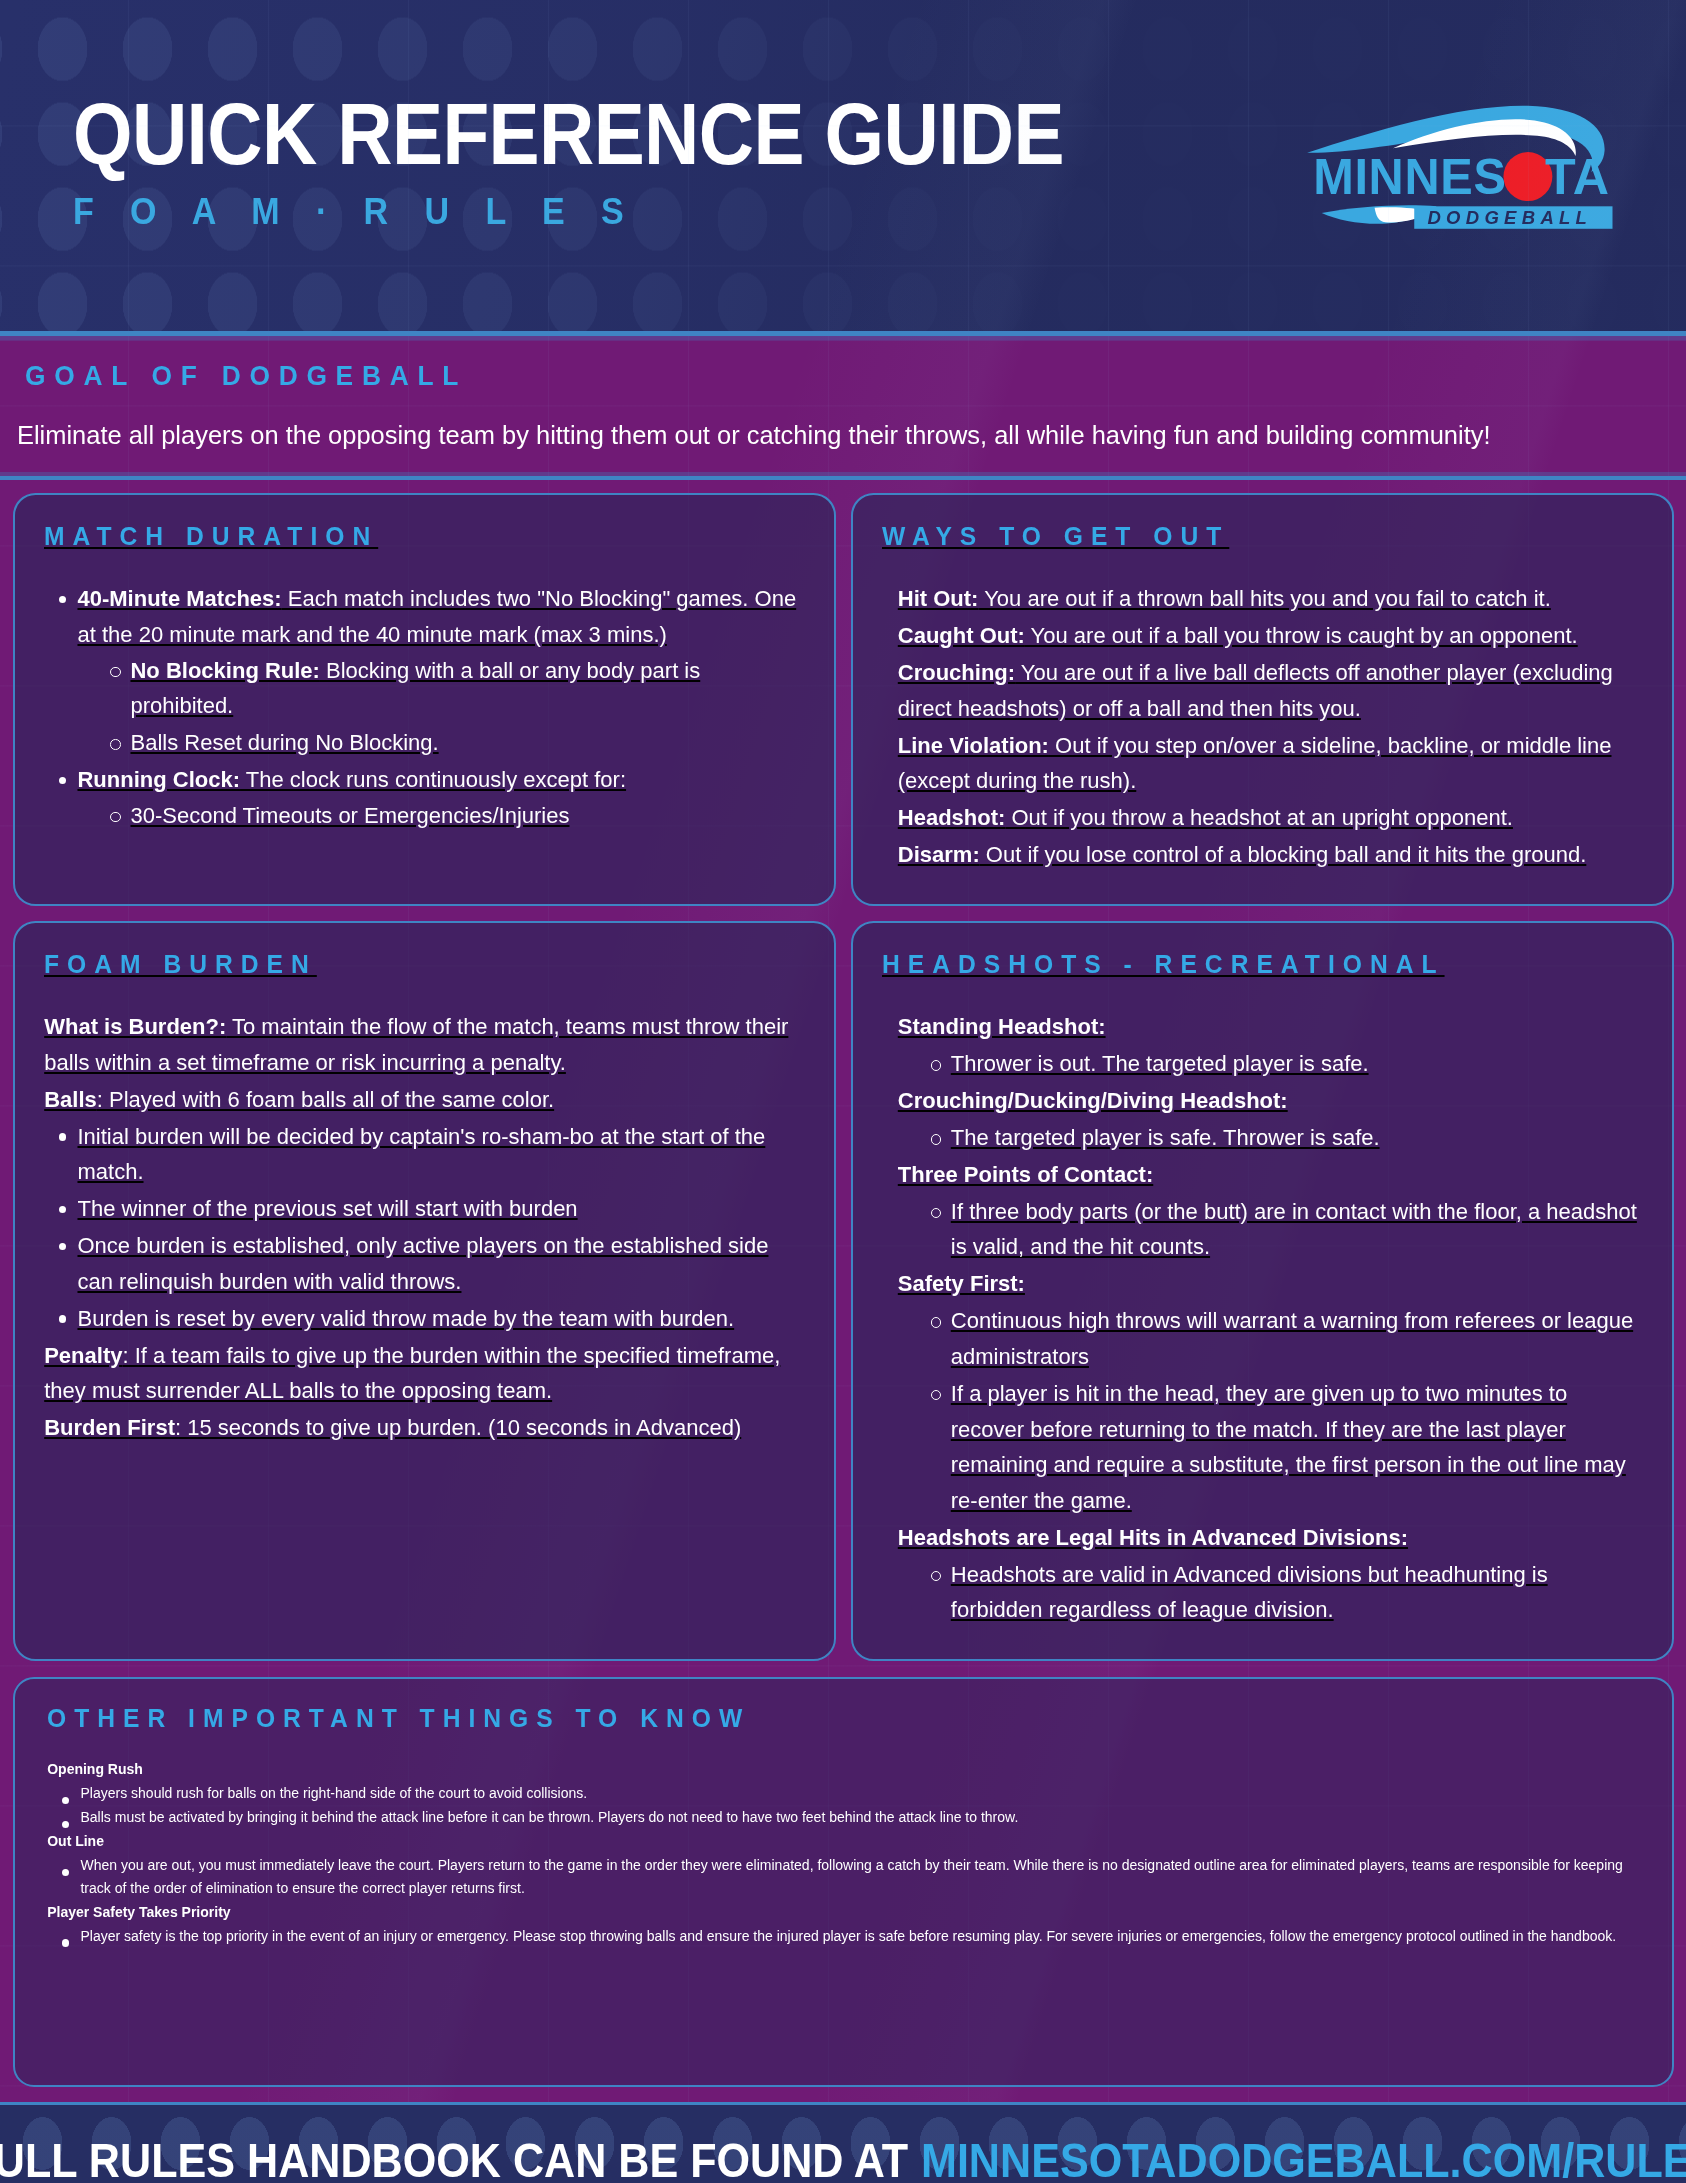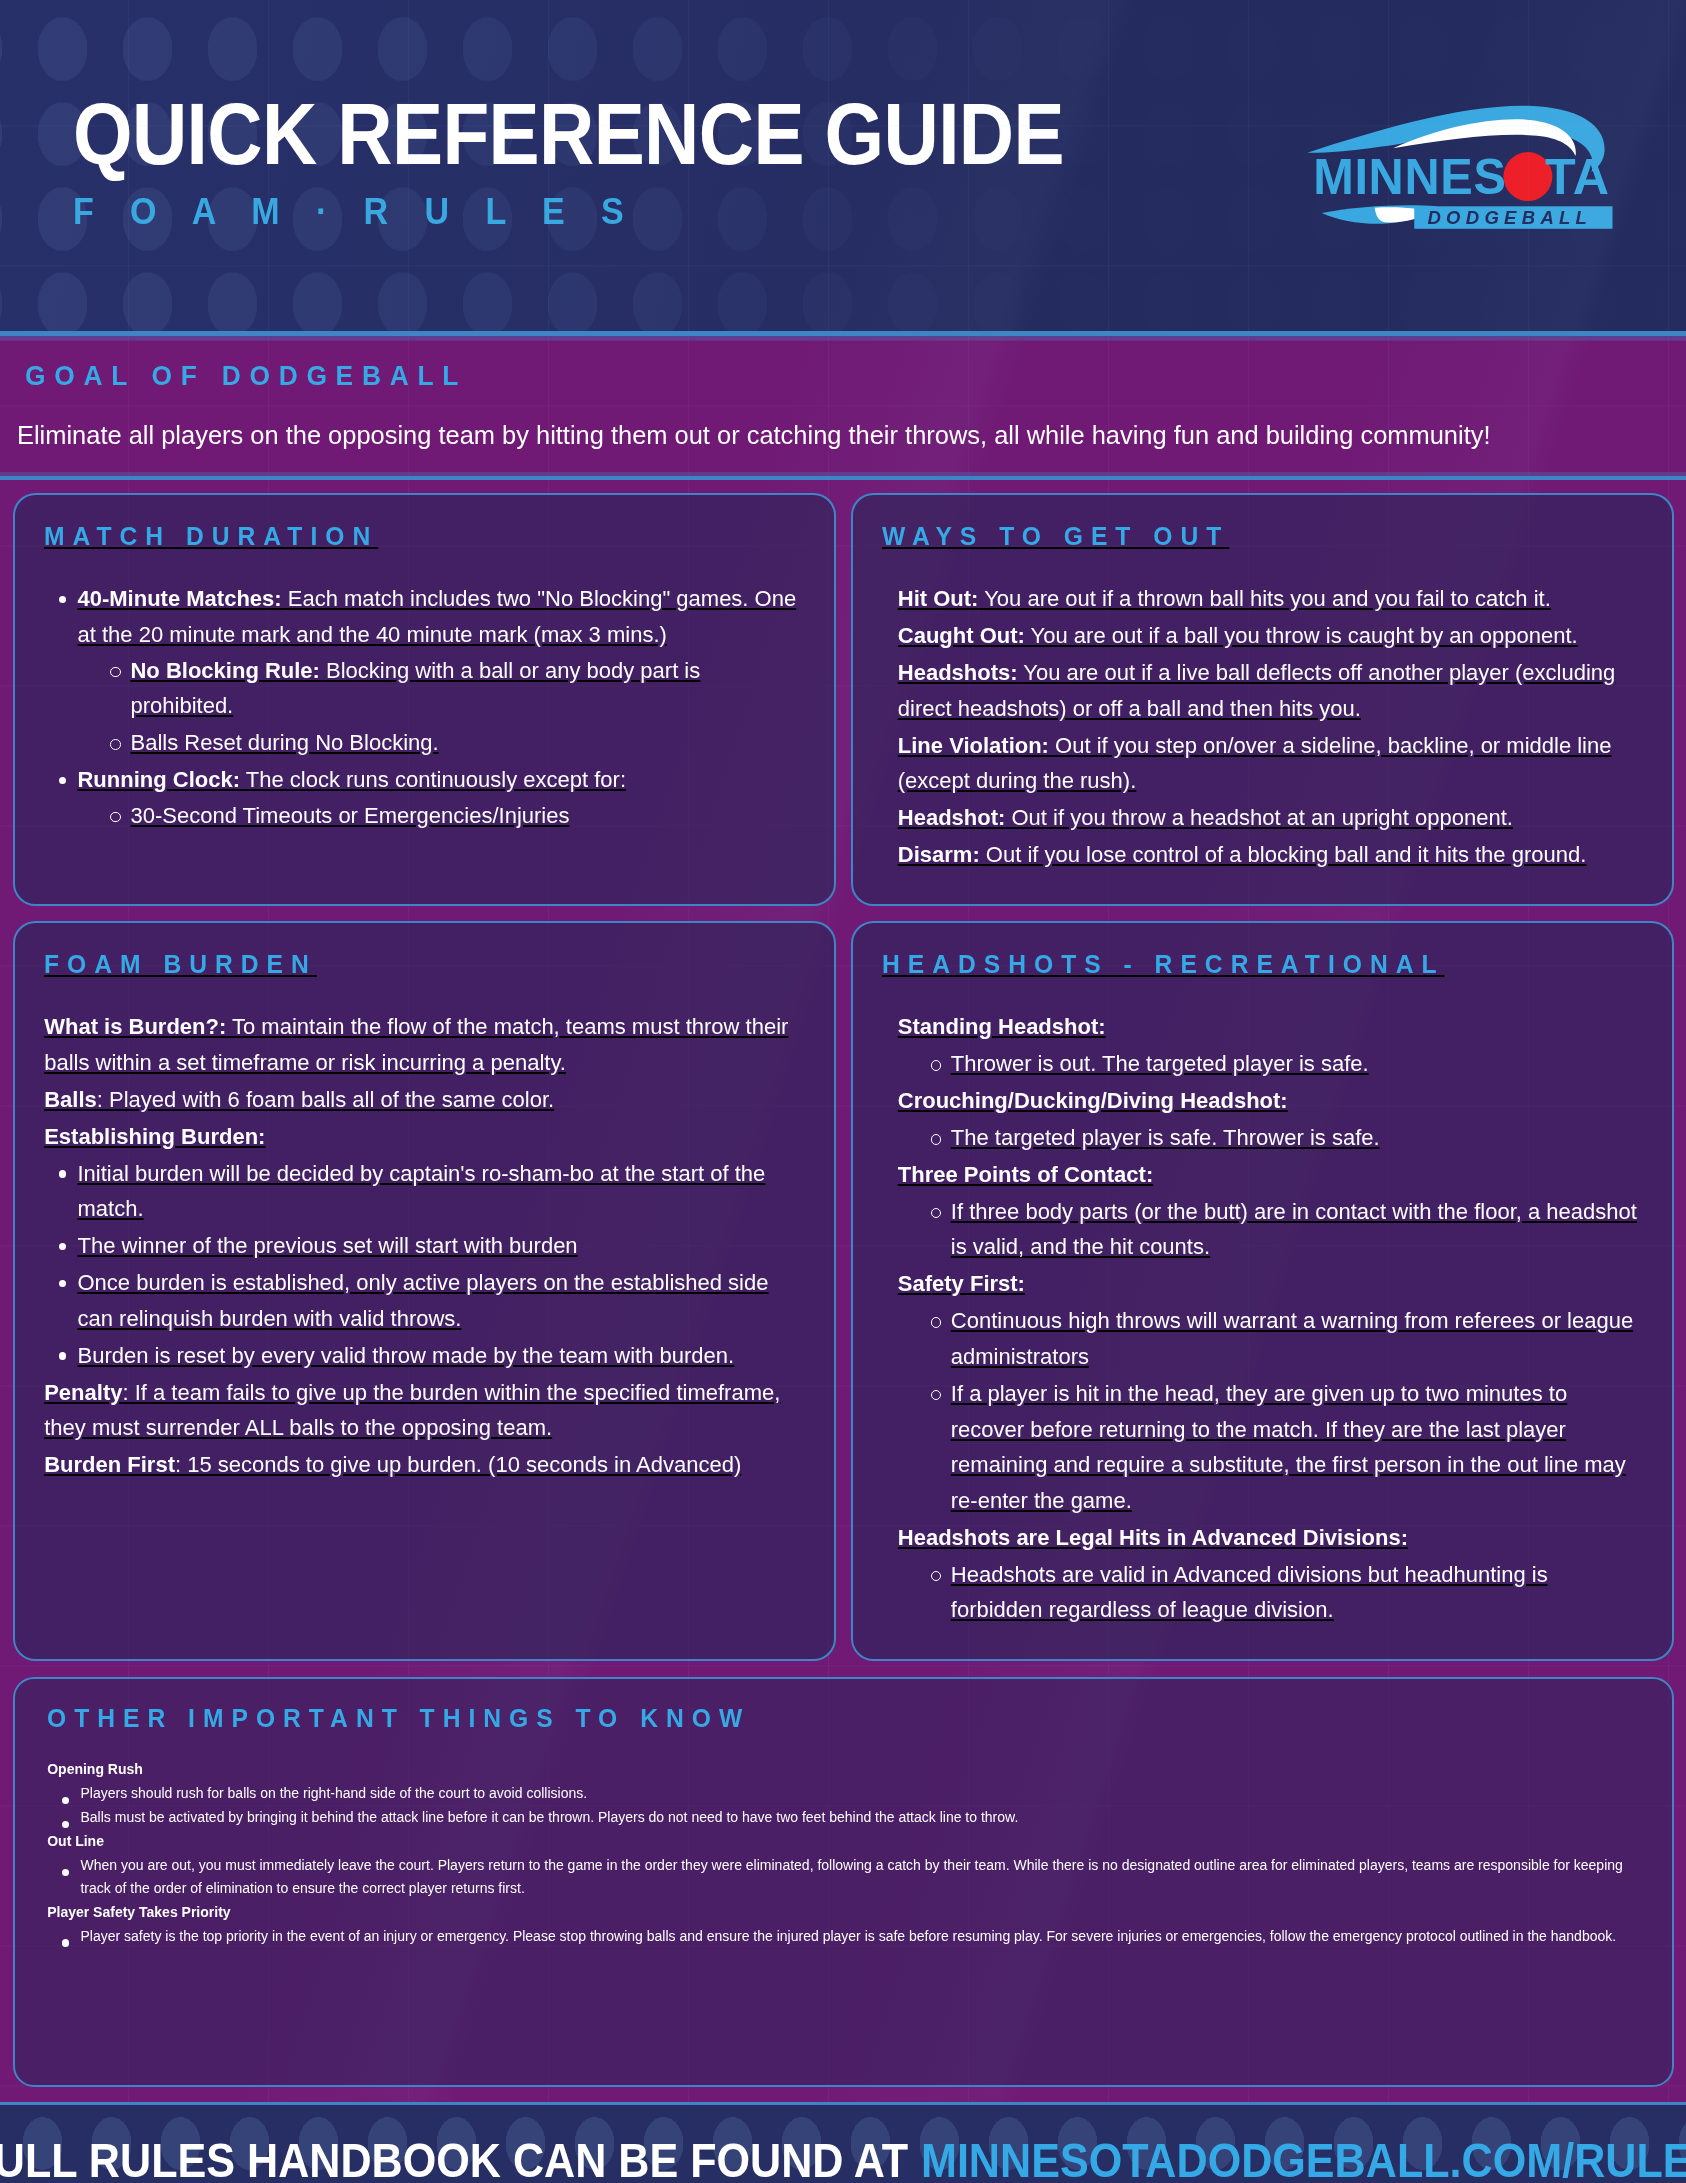--- a/index.html
+++ b/index.html
@@ -310,33 +310,32 @@
           </li>
         </ul>
       </div>
     </div>
 
     <div class="card">
       <div class="card-title">WAYS TO GET OUT</div>
       <div class="body indent">
         <p><b>Hit Out:</b><span> You are out if a thrown ball hits you and you fail to catch it.</span></p>
         <p><b>Caught Out:</b><span> You are out if a ball you throw is caught by an opponent.</span></p>
-        <p><b>Headshots:</b><span> You are out if a live ball deflects off another player (excluding direct headshots) or off a ball and then hits you.</span></p>
+        <p><b>Crouching:</b><span> You are out if a live ball deflects off another player (excluding direct headshots) or off a ball and then hits you.</span></p>
         <p><b>Line Violation:</b><span> Out if you step on/over a sideline, backline, or middle line (except during the rush).</span></p>
         <p><b>Headshot:</b><span> Out if you throw a headshot at an upright opponent.</span></p>
         <p><b>Disarm:</b><span> Out if you lose control of a blocking ball and it hits the ground.</span></p>
       </div>
     </div>
 
     <div class="card tall">
       <div class="card-title">FOAM BURDEN</div>
       <div class="body">
         <p><b>What is Burden?:</b><span> To maintain the flow of the match, teams must throw their balls within a set timeframe or risk incurring a penalty.</span></p>
         <p><b>Balls</b><span>: Played with 6 foam balls all of the same color.</span></p>
-        <p><b>Establishing Burden:</b></p>
         <ul class="l1">
           <li><span>Initial burden will be decided by captain's ro-sham-bo at the start of the match.</span></li>
           <li><span>The winner of the previous set will start with burden</span></li>
           <li>
             <span>Once burden is established, only active players on the established side can relinquish burden with valid throws.</span>
           </li>
           <li><span>Burden is reset by every valid throw made by the team with burden.</span></li>
         </ul>
         <p><b>Penalty</b><span>: If a team fails to give up the burden within the specified timeframe, they must surrender ALL balls to the opposing team.</span></p>
         <p><b>Burden First</b><span>: 15 seconds to give up burden. (10 seconds in Advanced)</span></p>

